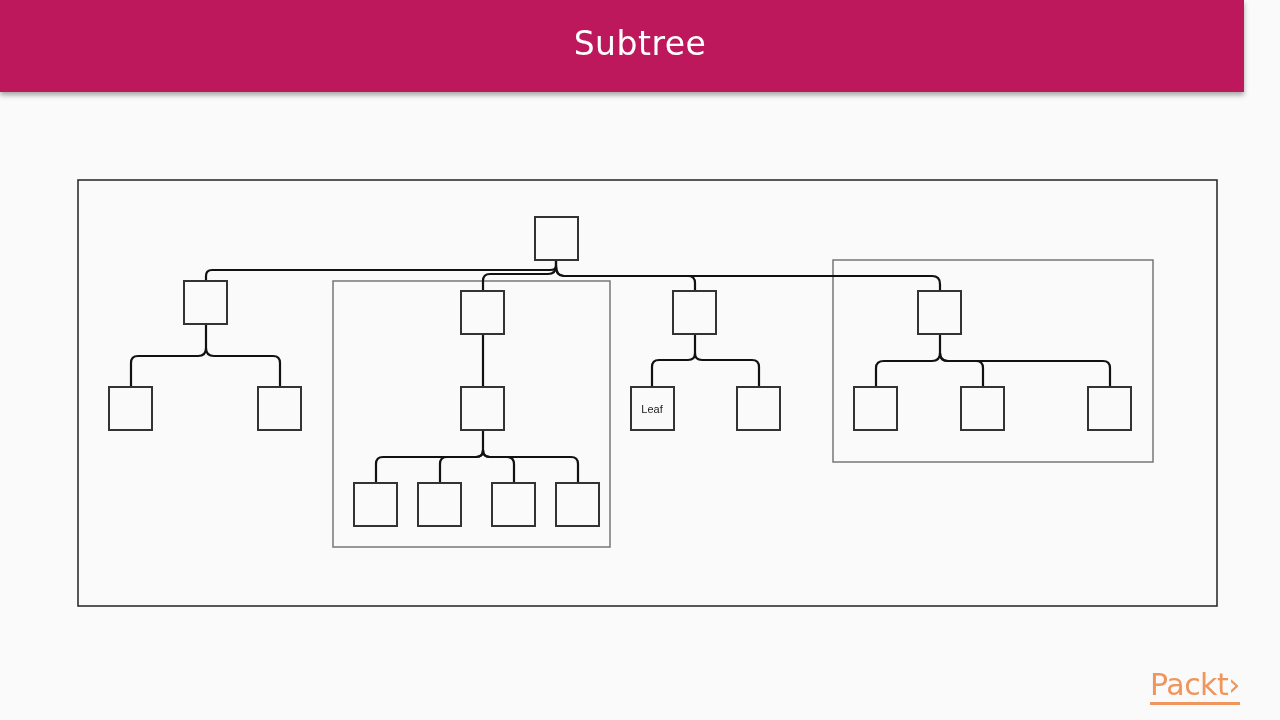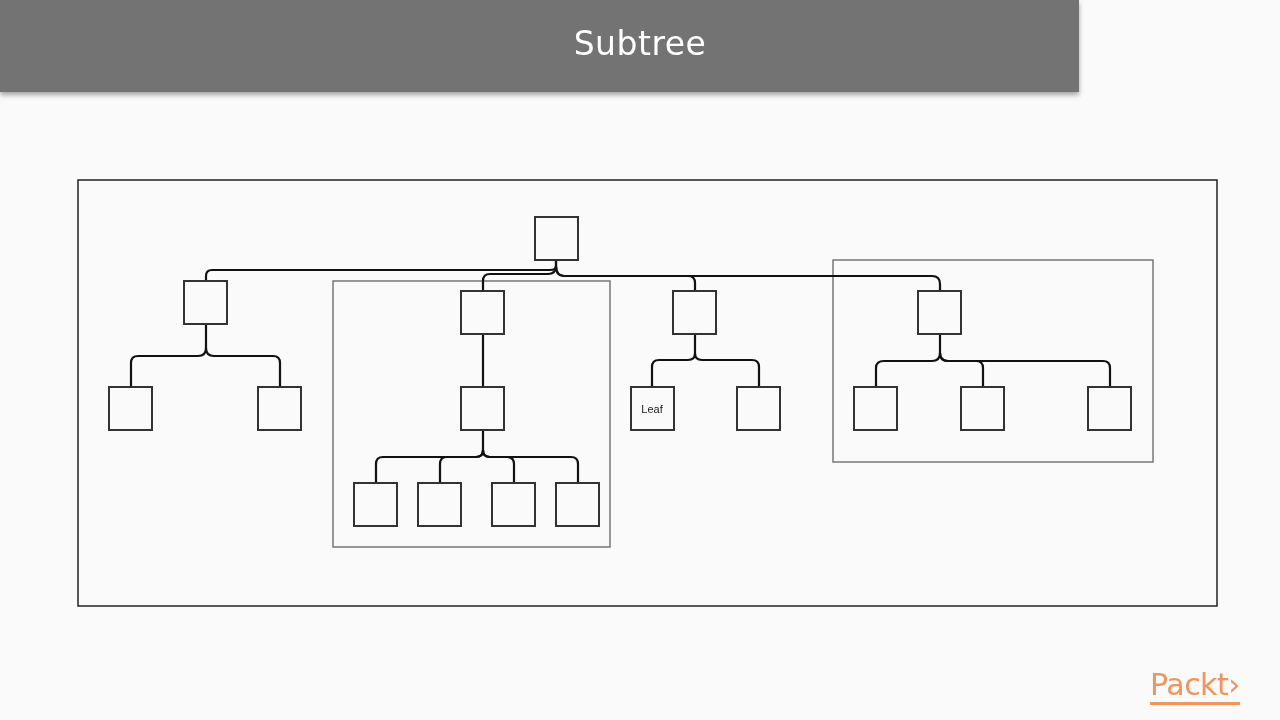--- a/index.html
+++ b/index.html
@@ -1,17 +1,17 @@
 <!DOCTYPE html>
 <html><head>
 <meta charset="utf-8">
 <style>
   html, body { margin:0; padding:0; }
   body { width:1280px; height:720px; background:#fafafa; position:relative; overflow:hidden; font-family:"Liberation Sans", sans-serif; }
-  .header { position:absolute; left:0; top:0; width:1079px; height:92px; background:#737373; box-shadow:0 3px 5px rgba(0,0,0,0.35); }
+  .header { position:absolute; left:0; top:0; width:1200px; height:92px; background:#be185d; box-shadow:0 3px 5px rgba(0,0,0,0.35);padding-left:44px; }
   .title { position:absolute; left:0; top:24px; width:1280px; text-align:center; color:#ffffff; font-family:"DejaVu Sans", sans-serif; font-size:33px; letter-spacing:0.5px; }
   svg.diagram { position:absolute; left:0; top:0; }
   .logo { position:absolute; left:1150px; top:670px; color:#f0955b; font-family:"DejaVu Sans", sans-serif; font-size:30px; font-weight:normal; letter-spacing:-0.5px; border-bottom:3px solid #f0955b; line-height:30px; padding-bottom:2px;text-align:center; }
 </style>
 </head>
 <body>
 
 <div class="header">
   <div class="title">Subtree</div>
 </div>

